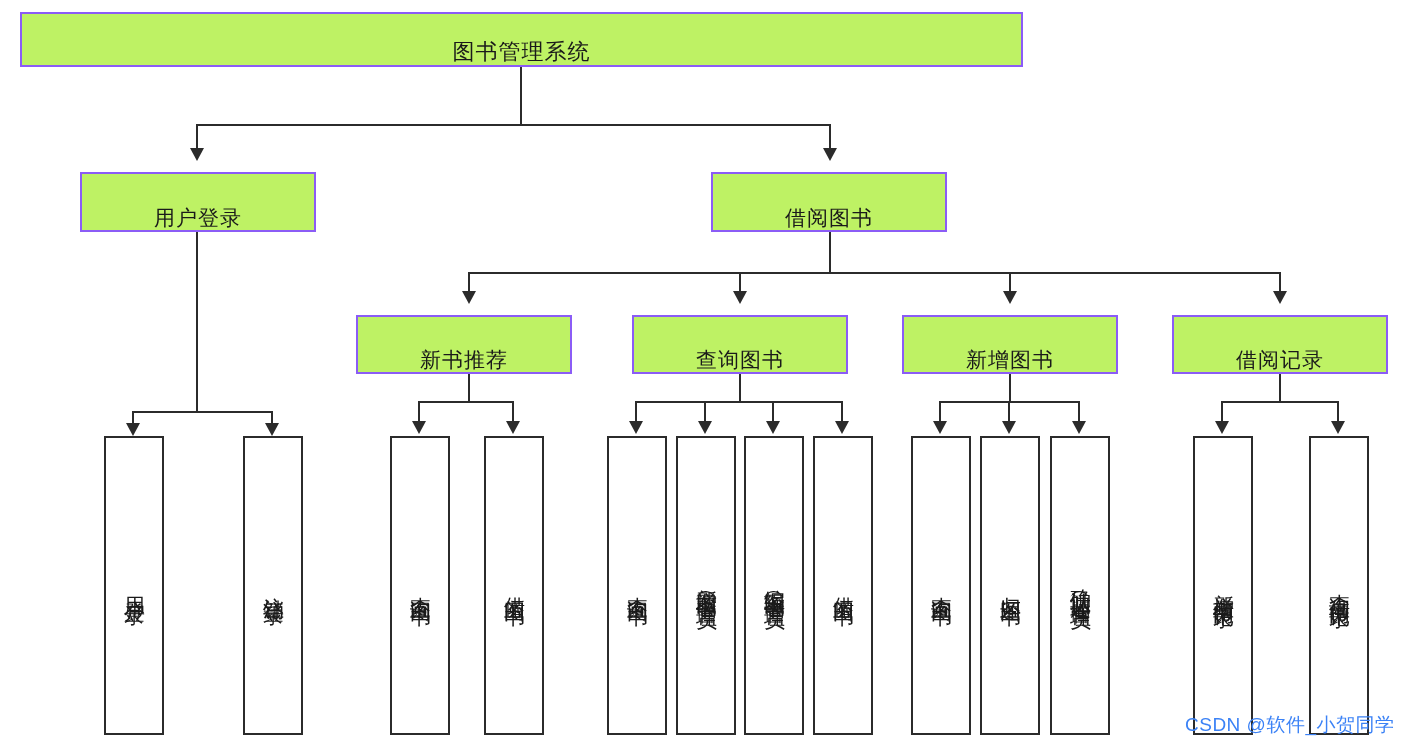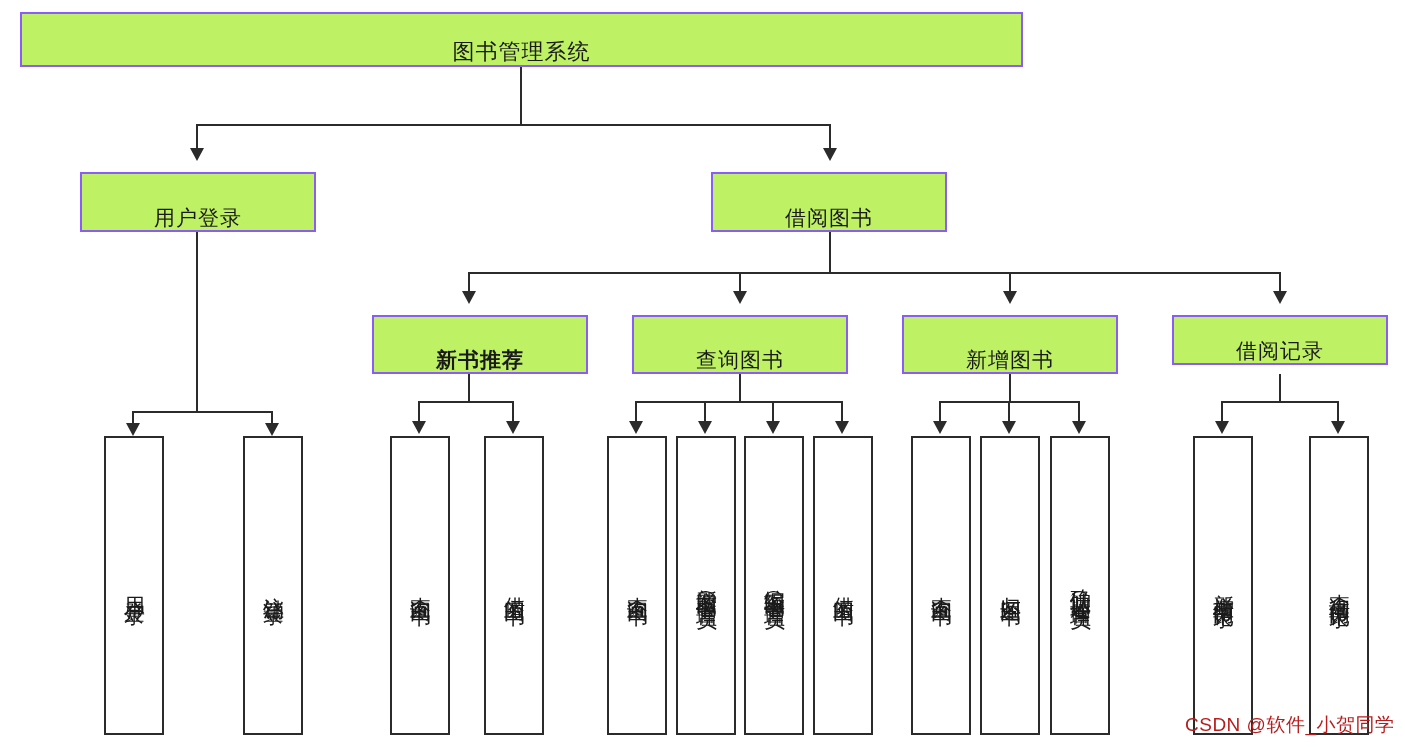--- a/index.html
+++ b/index.html
@@ -81,21 +81,21 @@
     border-right: 7px solid transparent;
     border-top: 13px solid #2b2b2b;
   }
 
   
   #watermark {
     position: absolute;
     left: 1185px;
     top: 712px;
     font-size: 19px;
-    color: #b91c1c;
+    color: #3b82f6;
     white-space: nowrap;
     letter-spacing: 0.5px;
     pointer-events: none;
   }
 </style>
 </head>
 <body>
 
 <div id="diagram-root">
 
@@ -131,30 +131,30 @@
   <div class="hline" style="left:469px; top:272px; width:812px;"></div>
   <div class="vline" style="left:468px; top:272px; height:21px;"></div>
   <div class="arrow" style="left:462px; top:291px;"></div>
   <div class="vline" style="left:739px; top:272px; height:21px;"></div>
   <div class="arrow" style="left:733px; top:291px;"></div>
   <div class="vline" style="left:1009px; top:272px; height:21px;"></div>
   <div class="arrow" style="left:1003px; top:291px;"></div>
   <div class="vline" style="left:1279px; top:272px; height:21px;"></div>
   <div class="arrow" style="left:1273px; top:291px;"></div>
 
-  <div class="node" id="node-new-book-recommend" style="left:372px; top:315px; width:216px; height:59px;font-weight:bold;">
+  <div class="node" id="node-new-book-recommend" style="left:356px; top:315px; width:216px; height:59px;">
     <span class="node-label">新书推荐</span>
   </div>
   <div class="node" id="node-book-borrow" style="left:632px; top:315px; width:216px; height:59px;">
     <span class="node-label">查询图书</span>
   </div>
   <div class="node" id="node-current-borrow" style="left:902px; top:315px; width:216px; height:59px;">
     <span class="node-label">新增图书</span>
   </div>
-  <div class="node" id="node-borrow-record" style="left:1172px; top:315px; width:216px; height:50px;">
+  <div class="node" id="node-borrow-record" style="left:1172px; top:315px; width:216px; height:59px;">
     <span class="node-label">借阅记录</span>
   </div>
 
   <div class="vline" style="left:468px; top:374px; height:29px;"></div>
   <div class="hline" style="left:419px; top:401px; width:95px;"></div>
   <div class="vline" style="left:418px; top:401px; height:22px;"></div>
   <div class="arrow" style="left:412px; top:421px;"></div>
   <div class="vline" style="left:512px; top:401px; height:22px;"></div>
   <div class="arrow" style="left:506px; top:421px;"></div>
 

